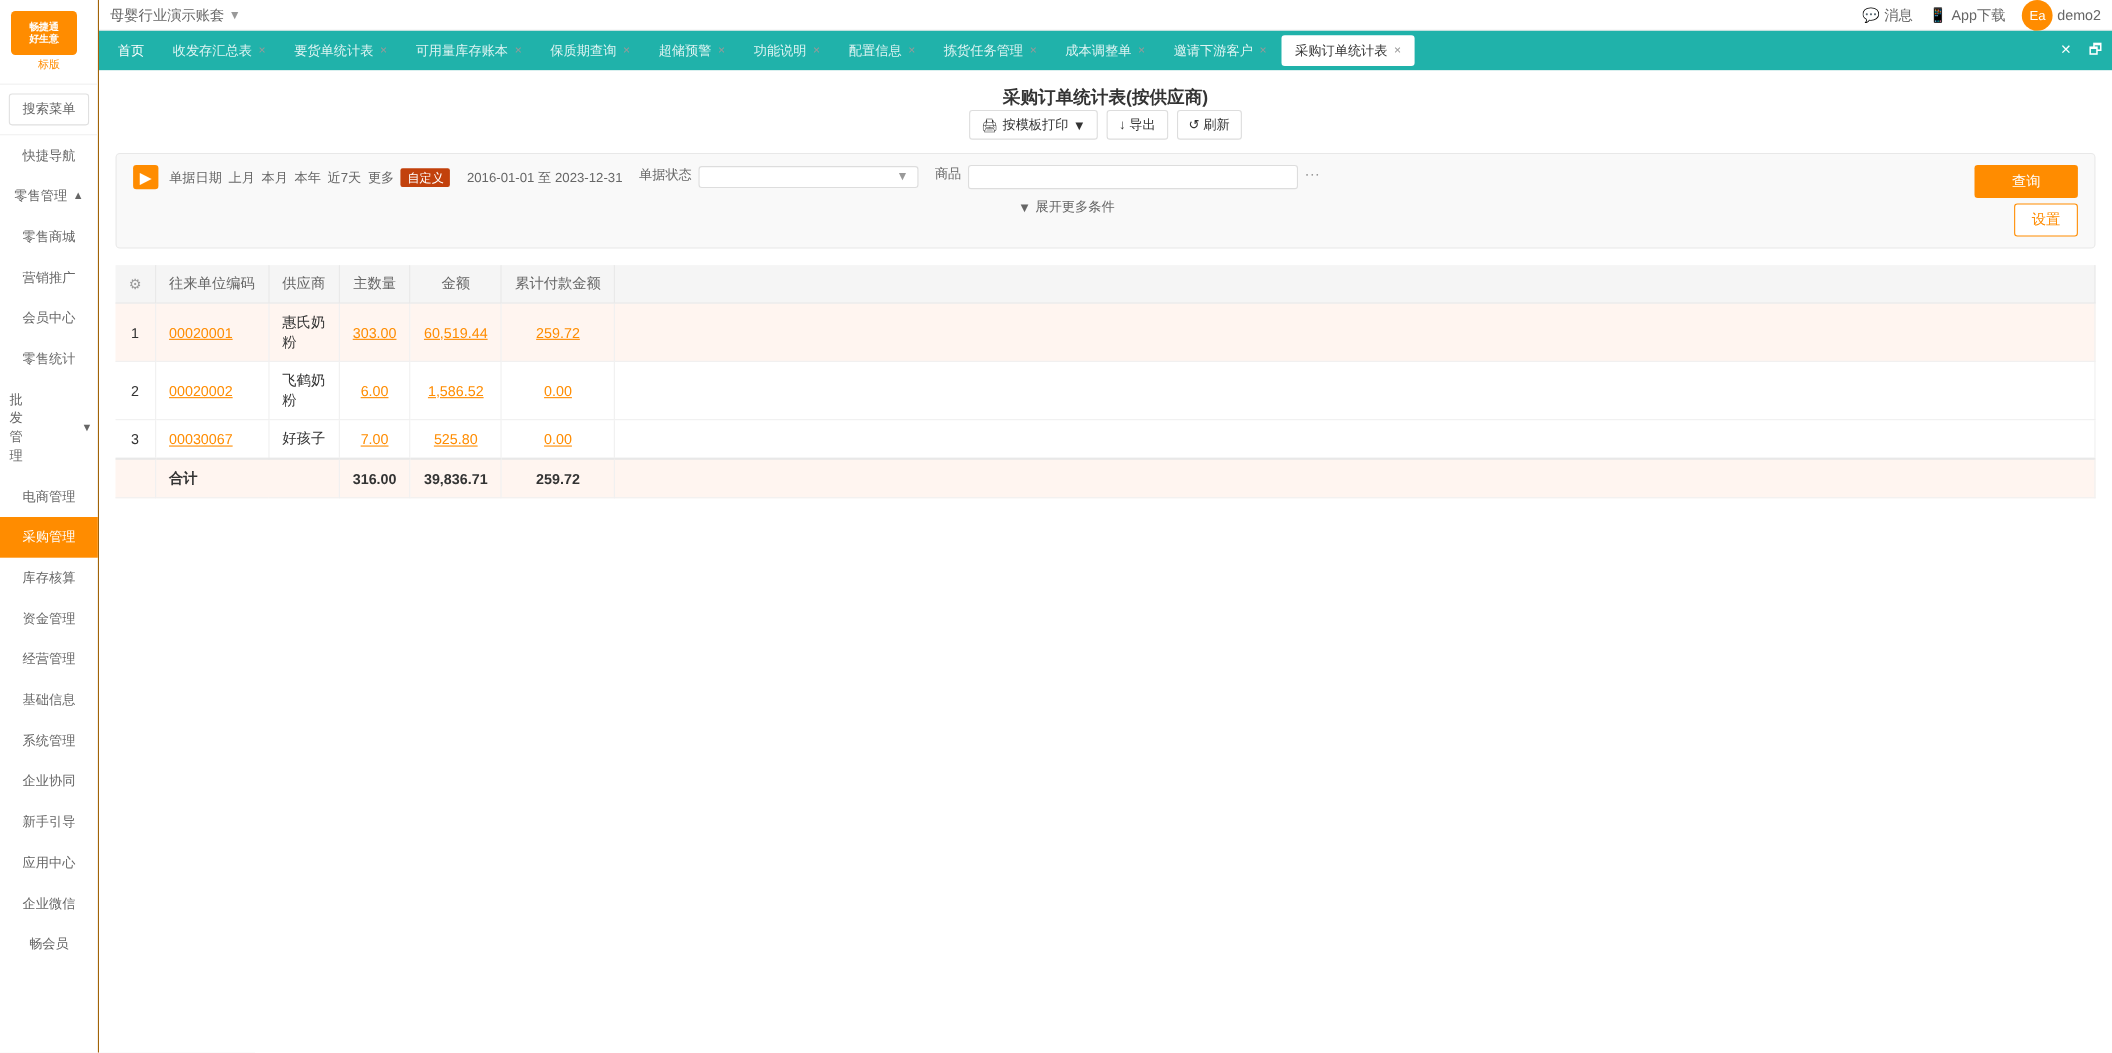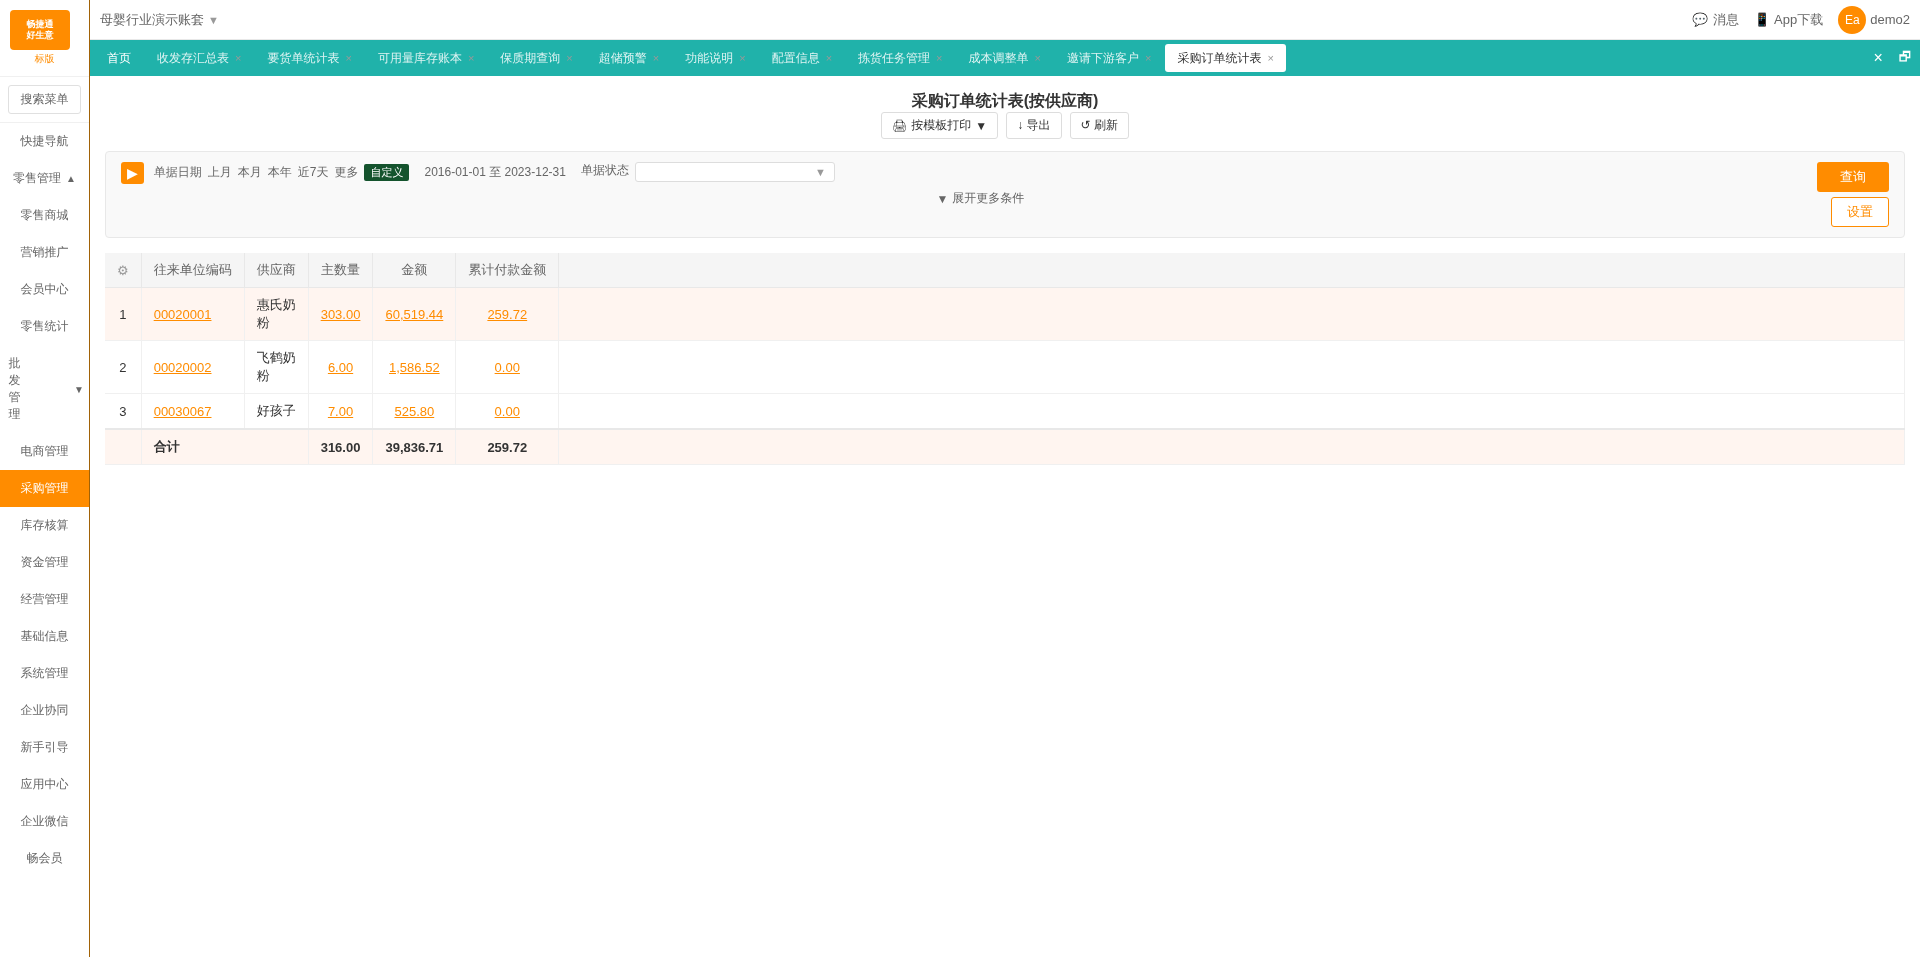--- a/index.html
+++ b/index.html
@@ -13,21 +13,21 @@
     .sidebar-search { padding: 8px; border-bottom: 1px solid #f0f0f0; }
     .sidebar-search-btn { width: 100%; padding: 5px; background: #fff; border: 1px solid #e0e0e0; border-radius: 3px; color: #666; font-size: 12px; cursor: pointer; text-align: center; }
     .sidebar-item { padding: 10px 5px; text-align: center; cursor: pointer; color: #666; font-size: 12px; display: flex; flex-direction: column; align-items: center; gap: 3px; }
     .sidebar-item.active { background: #ff8c00; color: white; }
     .sidebar-item .arrow { font-size: 10px; margin-left: 2px; }
 
     
     .main { flex: 1; display: flex; flex-direction: column; height: 957px; overflow: hidden; }
 
     
-    .topbar { height: 40px; background: #fff; display: flex; align-items: center; padding: 0 10px; border-bottom: 1px solid #e8e8e8; justify-content: space-between; }
+    .topbar { height: 28px; background: #fff; display: flex; align-items: center; padding: 0 10px; border-bottom: 1px solid #e8e8e8; justify-content: space-between; }
     .topbar-left { display: flex; align-items: center; gap: 8px; }
     .workspace-select { display: flex; align-items: center; gap: 4px; color: #666; font-size: 13px; cursor: pointer; }
     .workspace-select .arrow { color: #999; font-size: 11px; }
     .topbar-right { display: flex; align-items: center; gap: 15px; color: #666; font-size: 13px; }
     .topbar-right-item { display: flex; align-items: center; gap: 4px; cursor: pointer; }
     .avatar { width: 28px; height: 28px; background: #ff8c00; border-radius: 50%; display: flex; align-items: center; justify-content: center; color: white; font-size: 12px; }
 
     
     .tabbar { height: 36px; background: #20b2aa; display: flex; align-items: center; padding: 0 5px; gap: 2px; overflow-x: auto; flex-shrink: 0; }
     .tab-item { height: 28px; padding: 0 12px; display: flex; align-items: center; gap: 6px; font-size: 12px; cursor: pointer; border-radius: 3px; white-space: nowrap; color: rgba(255,255,255,0.85); }
@@ -45,32 +45,32 @@
     .btn-export { background: white; border: 1px solid #ddd; padding: 4px 10px; border-radius: 3px; font-size: 12px; cursor: pointer; color: #333; }
     .btn-refresh { background: white; border: 1px solid #ddd; padding: 4px 10px; border-radius: 3px; font-size: 12px; cursor: pointer; color: #333; }
 
     
     .filter-area { background: #f9f9f9; border: 1px solid #e8e8e8; border-radius: 4px; padding: 10px 15px; margin-bottom: 15px; }
     .filter-row { display: flex; align-items: center; gap: 15px; flex-wrap: wrap; }
     .filter-item { display: flex; align-items: flex-start; gap: 6px; font-size: 12px; }
     .filter-label { color: #666; white-space: nowrap; }
     .date-shortcuts { display: flex; gap: 6px; }
     .date-shortcut { color: #666; cursor: pointer; font-size: 12px; }
-    .date-tag { background: #14532d; color: white; padding: 1px 6px; border-radius: 2px; font-size: 11px; cursor: pointer; }
+    .date-tag { background: #c2410c; color: white; padding: 1px 6px; border-radius: 2px; font-size: 11px; cursor: pointer; }
     .date-range { color: #666; font-size: 12px; }
     .expand-btn { display: flex; align-items: center; gap: 4px; color: #666; cursor: pointer; font-size: 12px; margin-top: 8px; width: 100%; justify-content: center; }
 
     
     .filter-select { border: 1px solid #ddd; border-radius: 3px; padding: 3px 8px; font-size: 12px; background: white; display: flex; align-items: center; gap: 4px; cursor: pointer; min-width: 120px; justify-content: space-between; }
     .filter-input { border: 1px solid #ddd; border-radius: 3px; padding: 3px 8px; font-size: 12px; min-width: 200px; }
     .filter-arrow { color: #999; font-size: 11px; }
     .filter-collapse-btn { background: #ff8c00; border: none; padding: 3px 6px; border-radius: 3px; cursor: pointer; color: white; font-size: 14px; }
 
     
-    .btn-query { background: #ff8c00; color: white; border: none; padding: 6px 23px; border-radius: 3px; font-size: 13px; cursor: pointer; }
+    .btn-query { background: #ff8c00; color: white; border: none; padding: 6px 34px; border-radius: 3px; font-size: 13px; cursor: pointer; }
     .btn-setting { background: white; color: #ff8c00; border: 1px solid #ff8c00; padding: 5px 15px; border-radius: 3px; font-size: 13px; cursor: pointer; }
 
     
     .table-area { flex: 1; }
     .data-table { width: 100%; border-collapse: collapse; }
     .data-table th { background: #f5f5f5; padding: 8px 12px; text-align: center; font-weight: normal; color: #666; font-size: 13px; border-bottom: 1px solid #e8e8e8; border-right: 1px solid #e8e8e8; white-space: nowrap; }
     .data-table th:first-child { width: 40px; }
     .data-table td { padding: 8px 12px; text-align: center; border-bottom: 1px solid #f0f0f0; border-right: 1px solid #f0f0f0; font-size: 13px; }
     .data-table td.left { text-align: left; }
     .data-table tr.highlighted { background: #fff5f0; }
@@ -282,20 +282,25 @@
             </div>
 
             <div class="filter-item">
               <span class="filter-label">单据状态</span>
               <div class="filter-select" style="min-width:200px;">
                 <span></span>
                 <span class="filter-arrow">▼</span>
               </div>
             </div>
 
+            <div class="filter-item">
+              <span class="filter-label">商品</span>
+              <input class="filter-input" type="text" style="min-width: 300px;">
+              <span style="color:#999; cursor:pointer; font-size:14px;">···</span>
+            </div>
           </div>
 
           <div class="expand-btn">
             <span>▼</span>
             <span>展开更多条件</span>
           </div>
         </div>
 
         <div class="query-btns">
           <button class="btn-query">查询</button>

